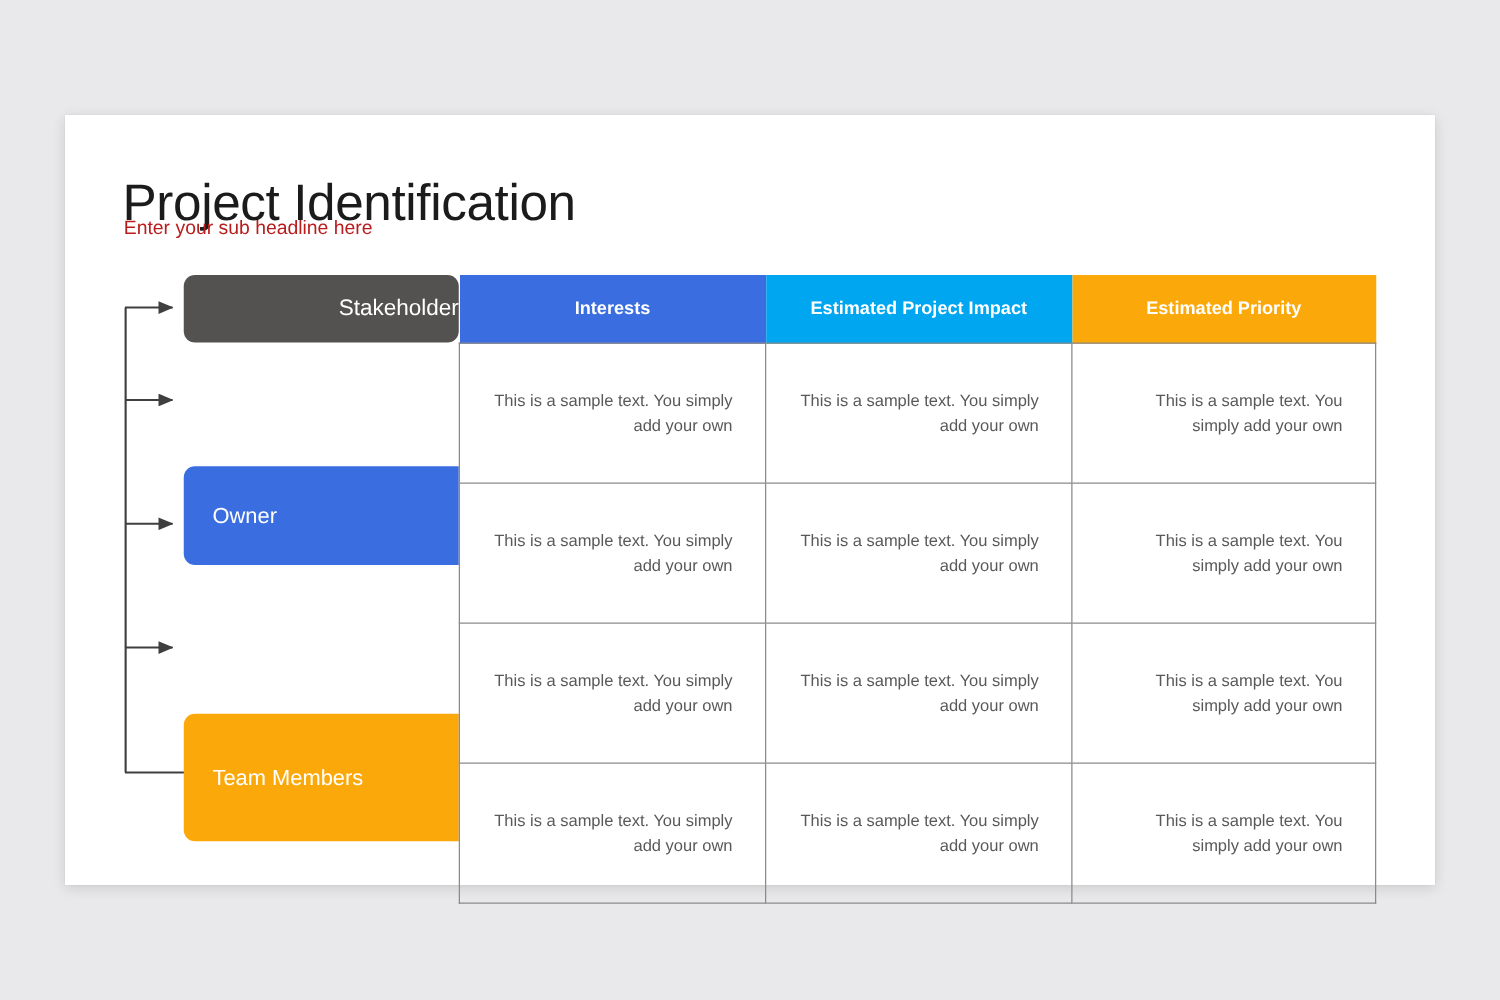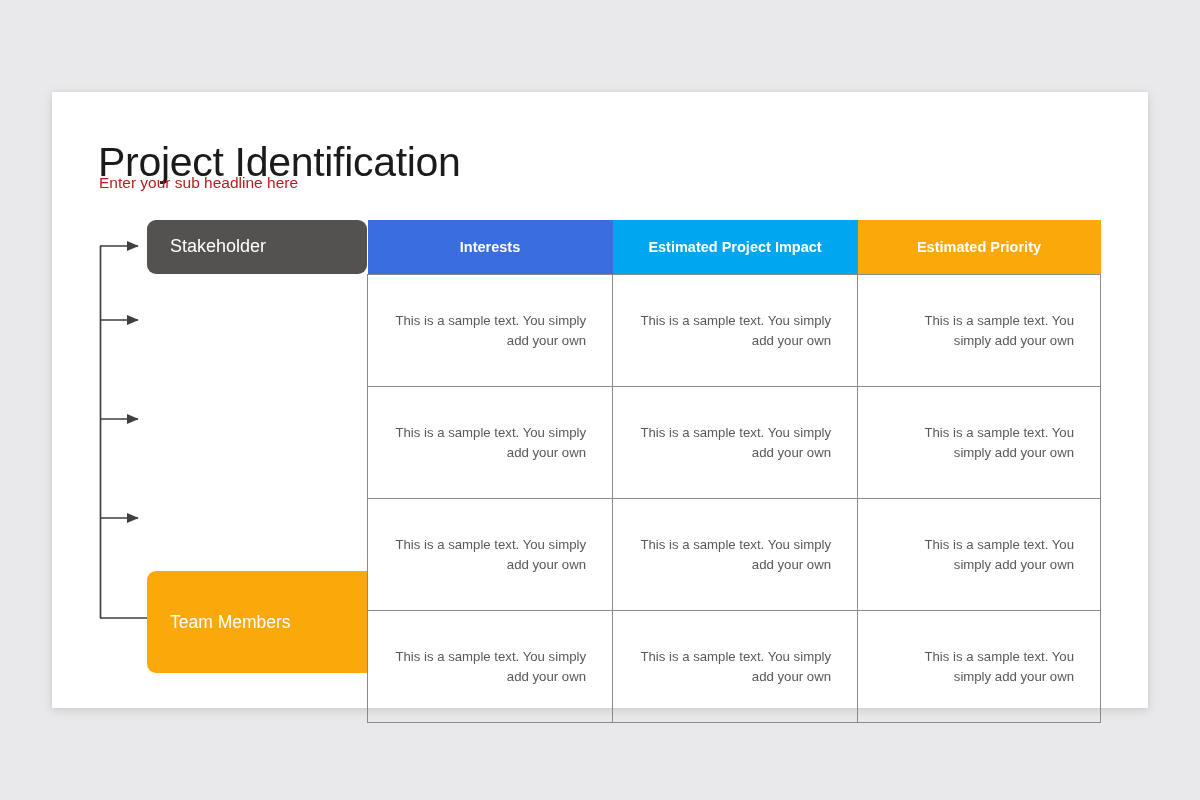--- a/index.html
+++ b/index.html
@@ -73,20 +73,21 @@
     border-radius: 9px 0 0 9px;
     box-sizing: border-box;
     display: flex;
     align-items: center;
     color: #ffffff;
   }
   .stake-box.header {
     height: 54px;
     border-radius: 9px 9px 9px 9px;
     font-size: 18px;
+    justify-content: flex-end;
   }
   .stake-box .stake-label {
     padding-left: 23px;
     font-size: 17.5px;
     line-height: 1.2;
   }
   .stake-box.header .stake-label {
     font-size: 18px;
   }
 
@@ -152,20 +153,23 @@
 
       <line x1="48" y1="426" x2="86" y2="426" stroke="#3f3f3f" stroke-width="1.7" marker-end="url(#arrowhead)"></line>
 
       <line x1="48" y1="526" x2="96" y2="526" stroke="#3f3f3f" stroke-width="1.7"></line>
     </svg>
 
     <div class="stake-box header" style="top:128px;background:#545250;">
       <span class="stake-label">Stakeholder</span>
     </div>
 
+    <div class="stake-box" style="top:281px;height:79px;background:#3a6ddf;">
+      <span class="stake-label">Owner</span>
+    </div>
 
 
     <div class="stake-box" style="top:479px;height:102px;background:#fba90a;">
       <span class="stake-label">Team Members</span>
     </div>
 
 
     <table id="table">
       <colgroup>
         <col style="width:245px;">

